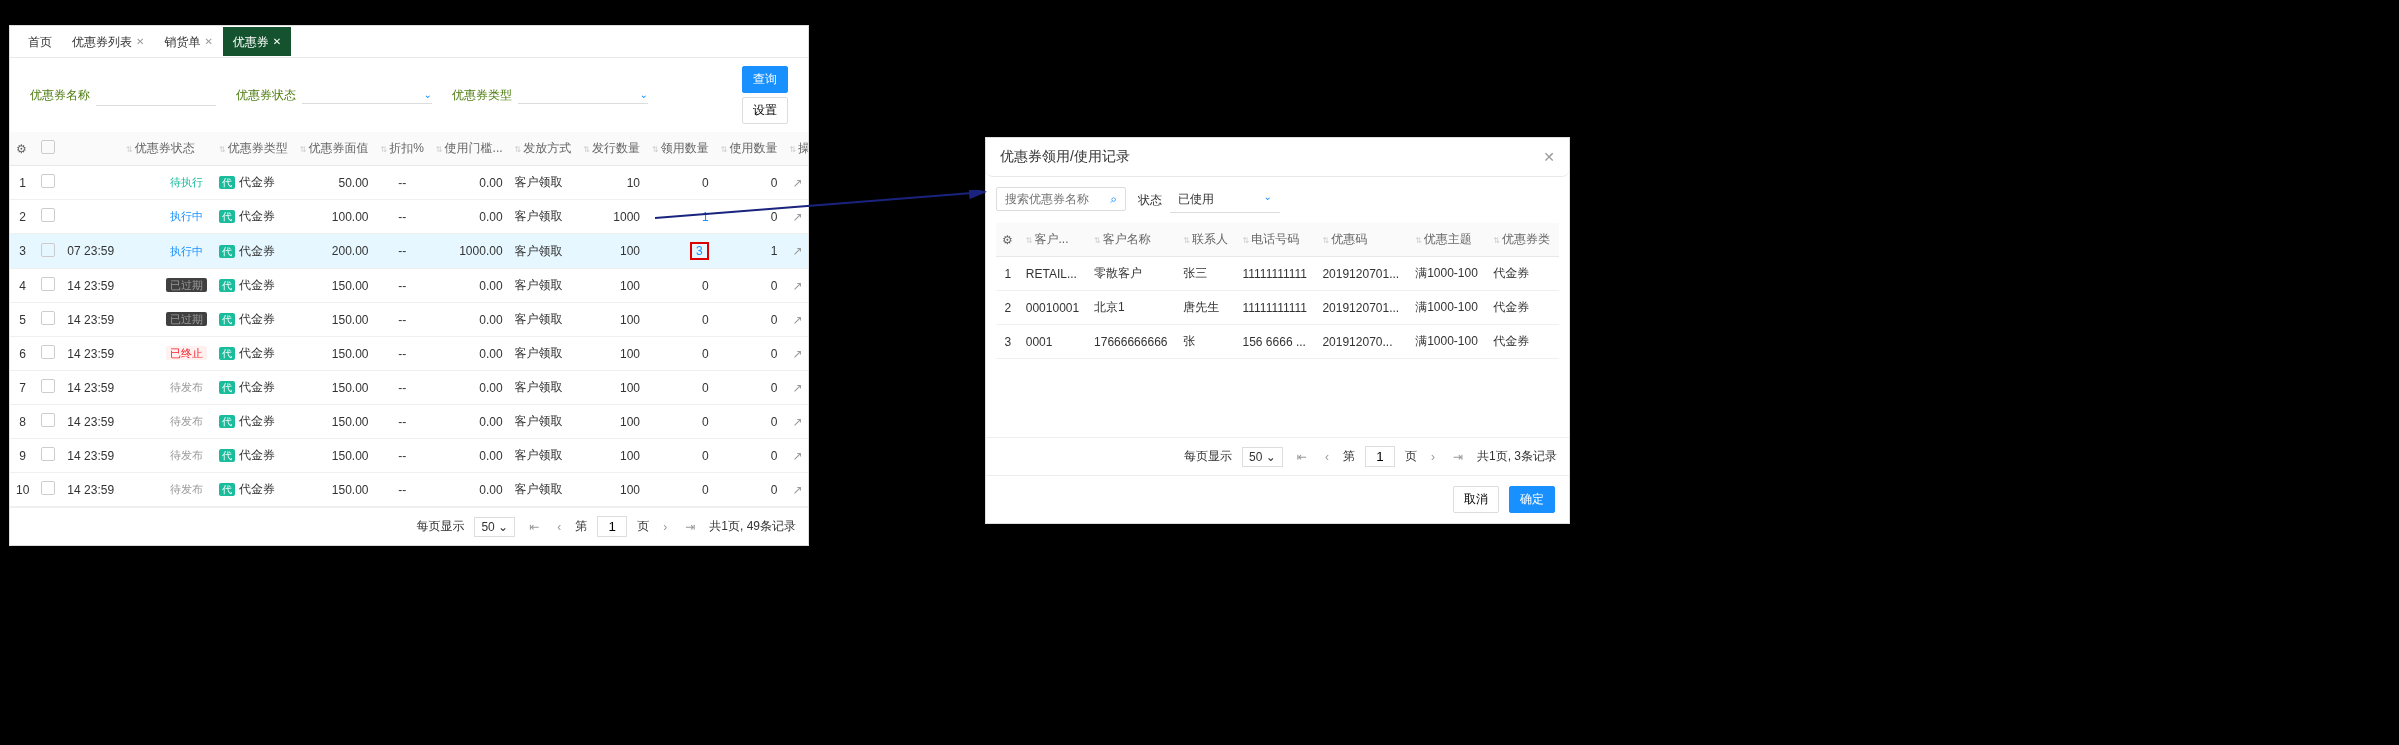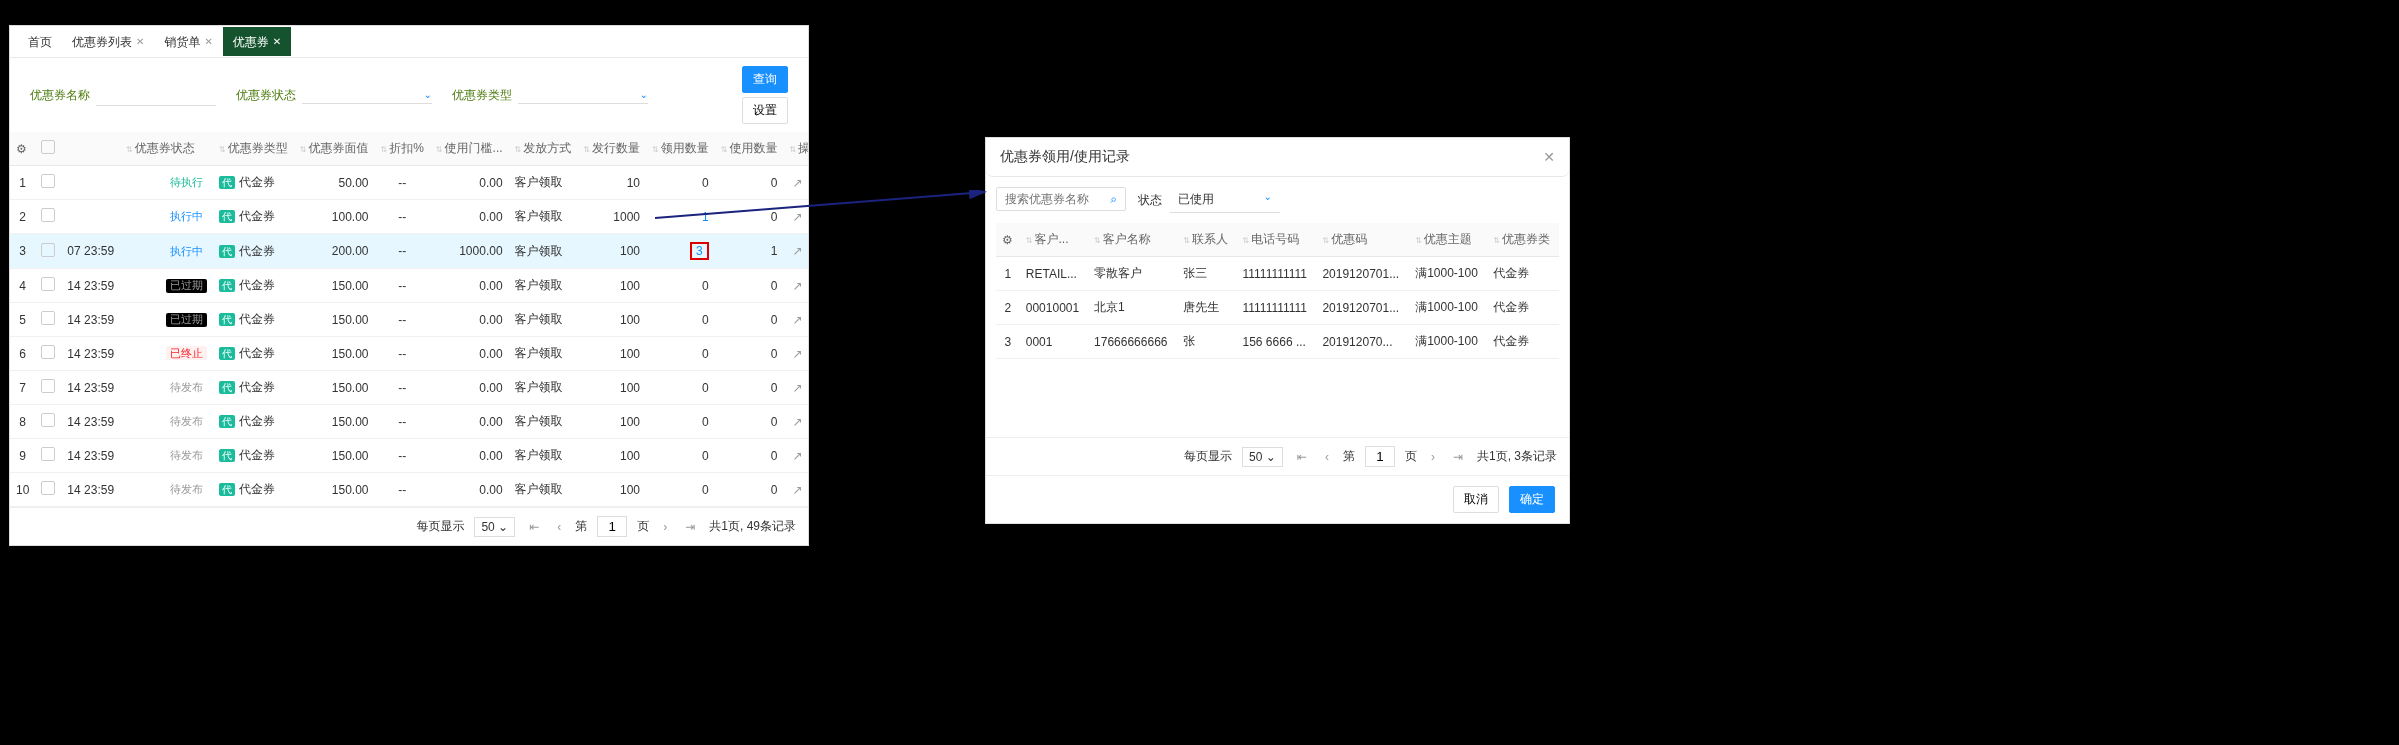--- a/index.html
+++ b/index.html
@@ -34,21 +34,21 @@
 table { width: 100%; border-collapse: collapse; font-size: 12px; }
 th { background: #fafafa; padding: 8px 6px; text-align: left; border-bottom: 1px solid #e8e8e8; font-weight: normal; color: #666; white-space: nowrap; }
 th .sort-icon { color: #ccc; font-size: 8px; margin-right: 2px; }
 td { padding: 8px 6px; border-bottom: 1px solid #f0f0f0; white-space: nowrap; text-align: center; }
 td.left { text-align: left; }
 tr.highlight { background: #e6f7ff; }
 .checkbox { width: 14px; height: 14px; border: 1px solid #ccc; border-radius: 2px; display: inline-block; }
 .status-tag { padding: 1px 4px; border-radius: 2px; font-size: 11px; margin-left: 40px; }
 .status-pending { color: #1abc9c; }
 .status-running { color: #1890ff; }
-.status-expired { color: #999; background: #000000; font-family: Liberation Mono, monospace; }
+.status-expired { color: #999; background: #404040; }
 .status-terminated { color: #f5222d; background: #fff1f0; }
 .status-draft { color: #999; }
 .type-badge { background: #1abc9c; color: #fff; padding: 1px 3px; border-radius: 2px; font-size: 10px; margin-right: 4px; }
 .action-icon { color: #999; margin: 0 3px; cursor: pointer; }
 .red-box { border: 2px solid #d00; padding: 0 4px; display: inline-block; }
 .link { color: #1890ff; cursor: pointer; }
 
 .pagination { display: flex; align-items: center; justify-content: flex-end; padding: 8px 12px; gap: 10px; border-top: 1px solid #eee; font-size: 12px; }
 .page-nav { color: #999; cursor: pointer; padding: 0 4px; }
 .page-input { width: 30px; text-align: center; border: 1px solid #ddd; padding: 2px; }

